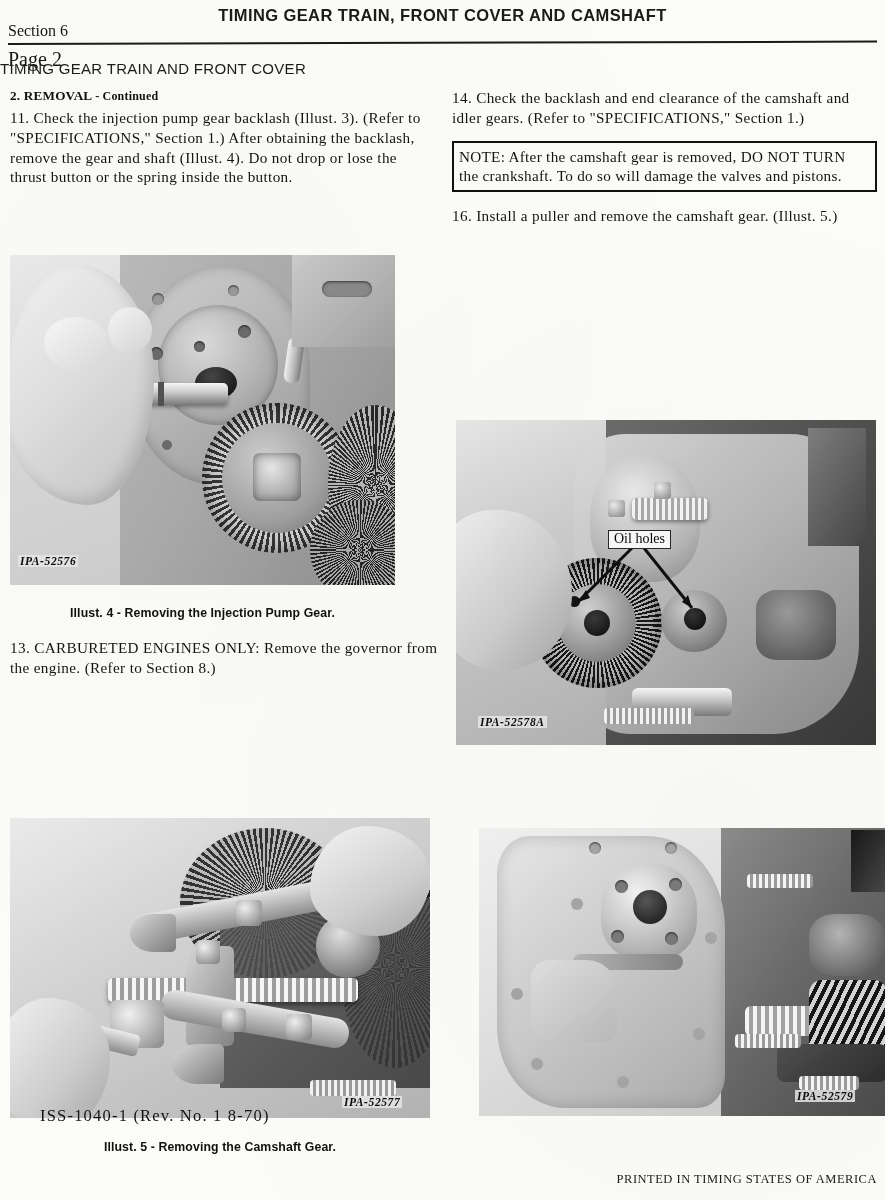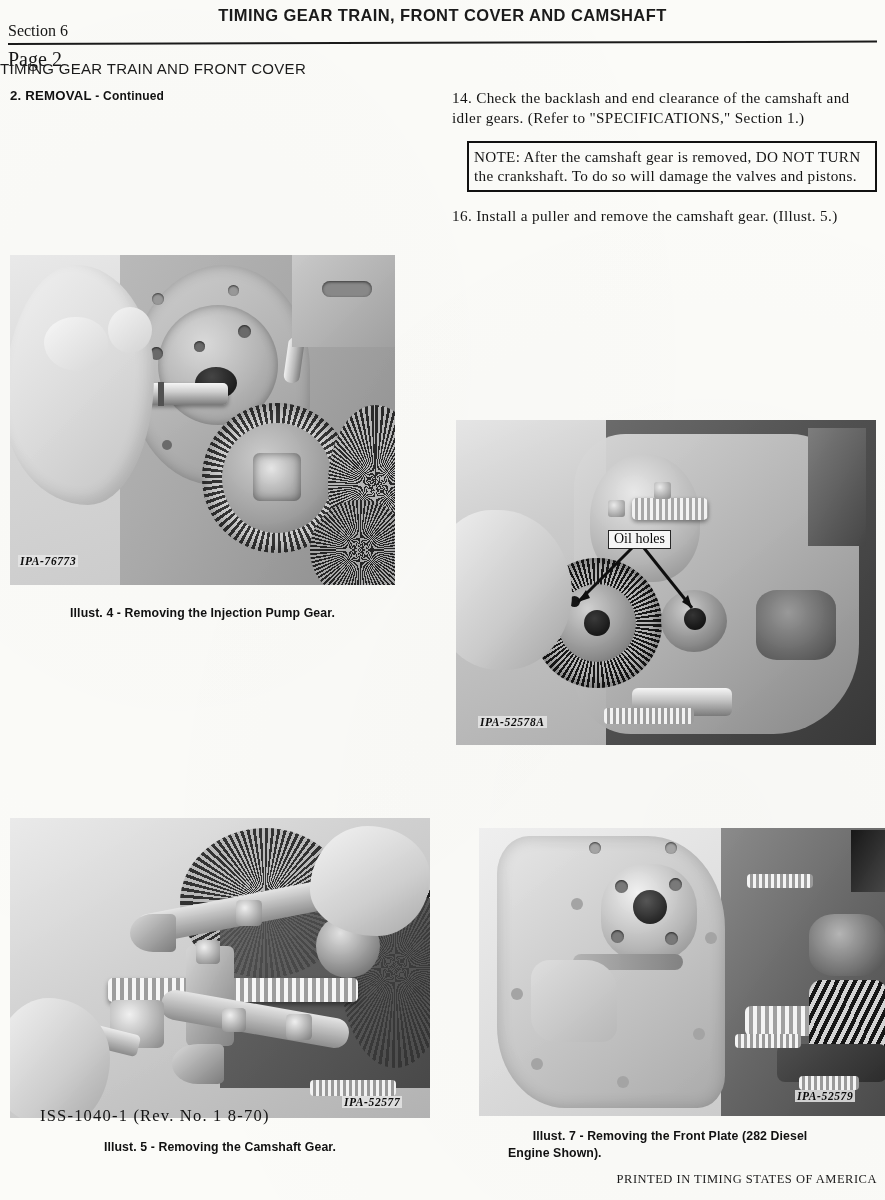--- a/index.html
+++ b/index.html
@@ -43,39 +43,39 @@
     position:absolute;left:0;top:60px;width:885px;
     font-family:"Liberation Sans", sans-serif;
     font-weight:normal;font-size:15px;letter-spacing:.3px;color:#1b1b1b;
   }
 
   
   .col-left{position:absolute;left:10px;top:88px;width:425px;}
   .col-right{position:absolute;left:452px;top:88px;width:425px;}
 
   .sec-head{
-    font-family:Liberation Sans, sans-serif;
+    font-family:Liberation Serif, serif;
     font-weight:bold;font-size:13.2px;letter-spacing:.2px;
     margin:0 0 4px 0;color:#111;
   }
   .sec-head .cont{font-size:12px;font-weight:bold;}
 
   p.body{
     margin:0 0 13px 0;
     font-family:"Liberation Serif", serif;
     font-size:15.2px;line-height:1.30;
     letter-spacing:.35px;
     color:#141414;
     text-indent:0;
   }
 
   .note-box{
     border:2px solid #111;
     padding:4px 6px 5px 5px;
-    margin:4px 0 14px 15px;
+    margin:4px 0 14px 0;
     background:transparent;
   }
   .note-box p{
     margin:0;font-family:"Liberation Serif", serif;
     font-size:15.2px;line-height:1.26;letter-spacing:.3px;color:#141414;
   }
 
   
   .photo{
     position:absolute;
@@ -135,23 +135,25 @@
   <div class="hdr-rule"></div>
   <div class="hdr-page">Page 2</div>
   <div class="sub-title">TIMING GEAR TRAIN AND FRONT COVER</div>
 
   <div class="col-left">
     <div class="sec-head">
       <span>2.</span>
       <span>REMOVAL</span>
       <span class="cont">- Continued</span>
     </div>
+    <p class="body">11.  Check the injection pump gear backlash (Illust. 3).  (Refer to "SPECIFICATIONS," Section 1.)   After obtaining the backlash, remove the gear and shaft (Illust. 4).  Do not drop or lose the thrust button or the spring inside the button.</p>
   </div>
 
   <div style="position:absolute;left:10px;top:638px;width:432px;">
+    <p class="body">13.  CARBURETED ENGINES ONLY: Remove the governor from the engine.  (Refer to Section 8.)</p>
   </div>
 
   <div class="col-right">
     <p class="body">14.  Check the backlash and end clearance of the camshaft and idler gears.  (Refer to "SPECIFICATIONS," Section 1.)</p>
     <div class="note-box">
       <p>NOTE:  After the camshaft gear is removed, DO NOT TURN the crankshaft.  To do so will damage the valves and pistons.</p>
     </div>
     <p class="body">16.  Install a puller and remove the camshaft gear.  (Illust. 5.)</p>
   </div>
 
@@ -207,21 +209,21 @@
     <div class="gear" style="left:318px;top:150px;width:95px;height:160px;
                 background:repeating-conic-gradient(from 0deg,#2f2d2a 0deg 2.2deg,#b6b3ac 2.2deg 4.4deg);"></div>
     <div class="gear" style="left:300px;top:245px;width:100px;height:100px;
                 background:repeating-conic-gradient(from 0deg,#2b2926 0deg 2.4deg,#a9a69f 2.4deg 4.8deg);"></div>
 
     <div class="metal" style="left:276px;top:82px;width:16px;height:46px;border-radius:7px;
                 background:linear-gradient(90deg,#eeebe4,#b9b6af 55%,#807d78);transform:rotate(8deg);"></div>
     <div class="metal" style="left:282px;top:0px;width:103px;height:92px;
                 background:linear-gradient(135deg,#c9c6bf,#a19e98);"></div>
     <div class="metal" style="left:312px;top:26px;width:50px;height:16px;border-radius:8px;background:#8a8782;box-shadow:inset 0 1px 3px #3b3a37;"></div>
-    <div class="ipa" style="left:8px;top:300px;">IPA-76773</div>
+    <div class="ipa" style="left:8px;top:300px;">IPA-52576</div>
   </div>
   <div class="caption" style="left:10px;top:605px;width:385px;text-align:center;">Illust. 4 - Removing the Injection Pump Gear.</div>
 
   <div class="photo" style="left:456px;top:420px;width:420px;height:325px;
               background:linear-gradient(155deg,#e2e0da 0%,#c9c6bf 30%,#a3a09a 100%);">
     <div class="metal" style="left:150px;top:0px;width:270px;height:325px;
                 background:linear-gradient(130deg,#6f6c66 0%,#55524d 45%,#3d3b37 100%);"></div>
     <div class="metal" style="left:118px;top:14px;width:285px;height:300px;border-radius:18% 24% 30% 20%;
                 background:linear-gradient(140deg,#d9d6cf,#b7b4ad 50%,#8e8b85);
                 opacity:.95;"></div>
@@ -357,21 +359,17 @@
     <div class="metal" style="left:256px;top:206px;width:66px;height:14px;border-radius:4px;
                 background:repeating-linear-gradient(90deg,#f1eee7 0 3px,#9c9993 3px 6px);"></div>
     <div class="metal" style="left:320px;top:248px;width:60px;height:14px;border-radius:4px;
                 background:repeating-linear-gradient(90deg,#f1eee7 0 3px,#9c9993 3px 6px);"></div>
     <div class="metal" style="left:330px;top:86px;width:76px;height:62px;border-radius:34%;
                 background:radial-gradient(circle at 40% 32%,#b5b2ab,#4e4b47);"></div>
     <div class="metal" style="left:372px;top:2px;width:48px;height:62px;
                 background:linear-gradient(120deg,#1d1c1a,#55524d);"></div>
     <div class="ipa" style="left:316px;top:262px;">IPA-52579</div>
   </div>
-  <div class="caption" style="left:470px;top:1128px;width:400px;text-align:left;">
-    <div style="text-align:center;">Illust.  7 - Removing the Front Plate (282 Diesel</div>
-    <div style="padding-left:38px;">Engine Shown).</div>
-  </div>
 
   <div class="foot-iss">ISS-1040-1  (Rev. No. 1  8-70)</div>
   <div class="foot-printed">PRINTED IN TIMING STATES OF AMERICA</div>
 
 </div>
 
 </body></html>

